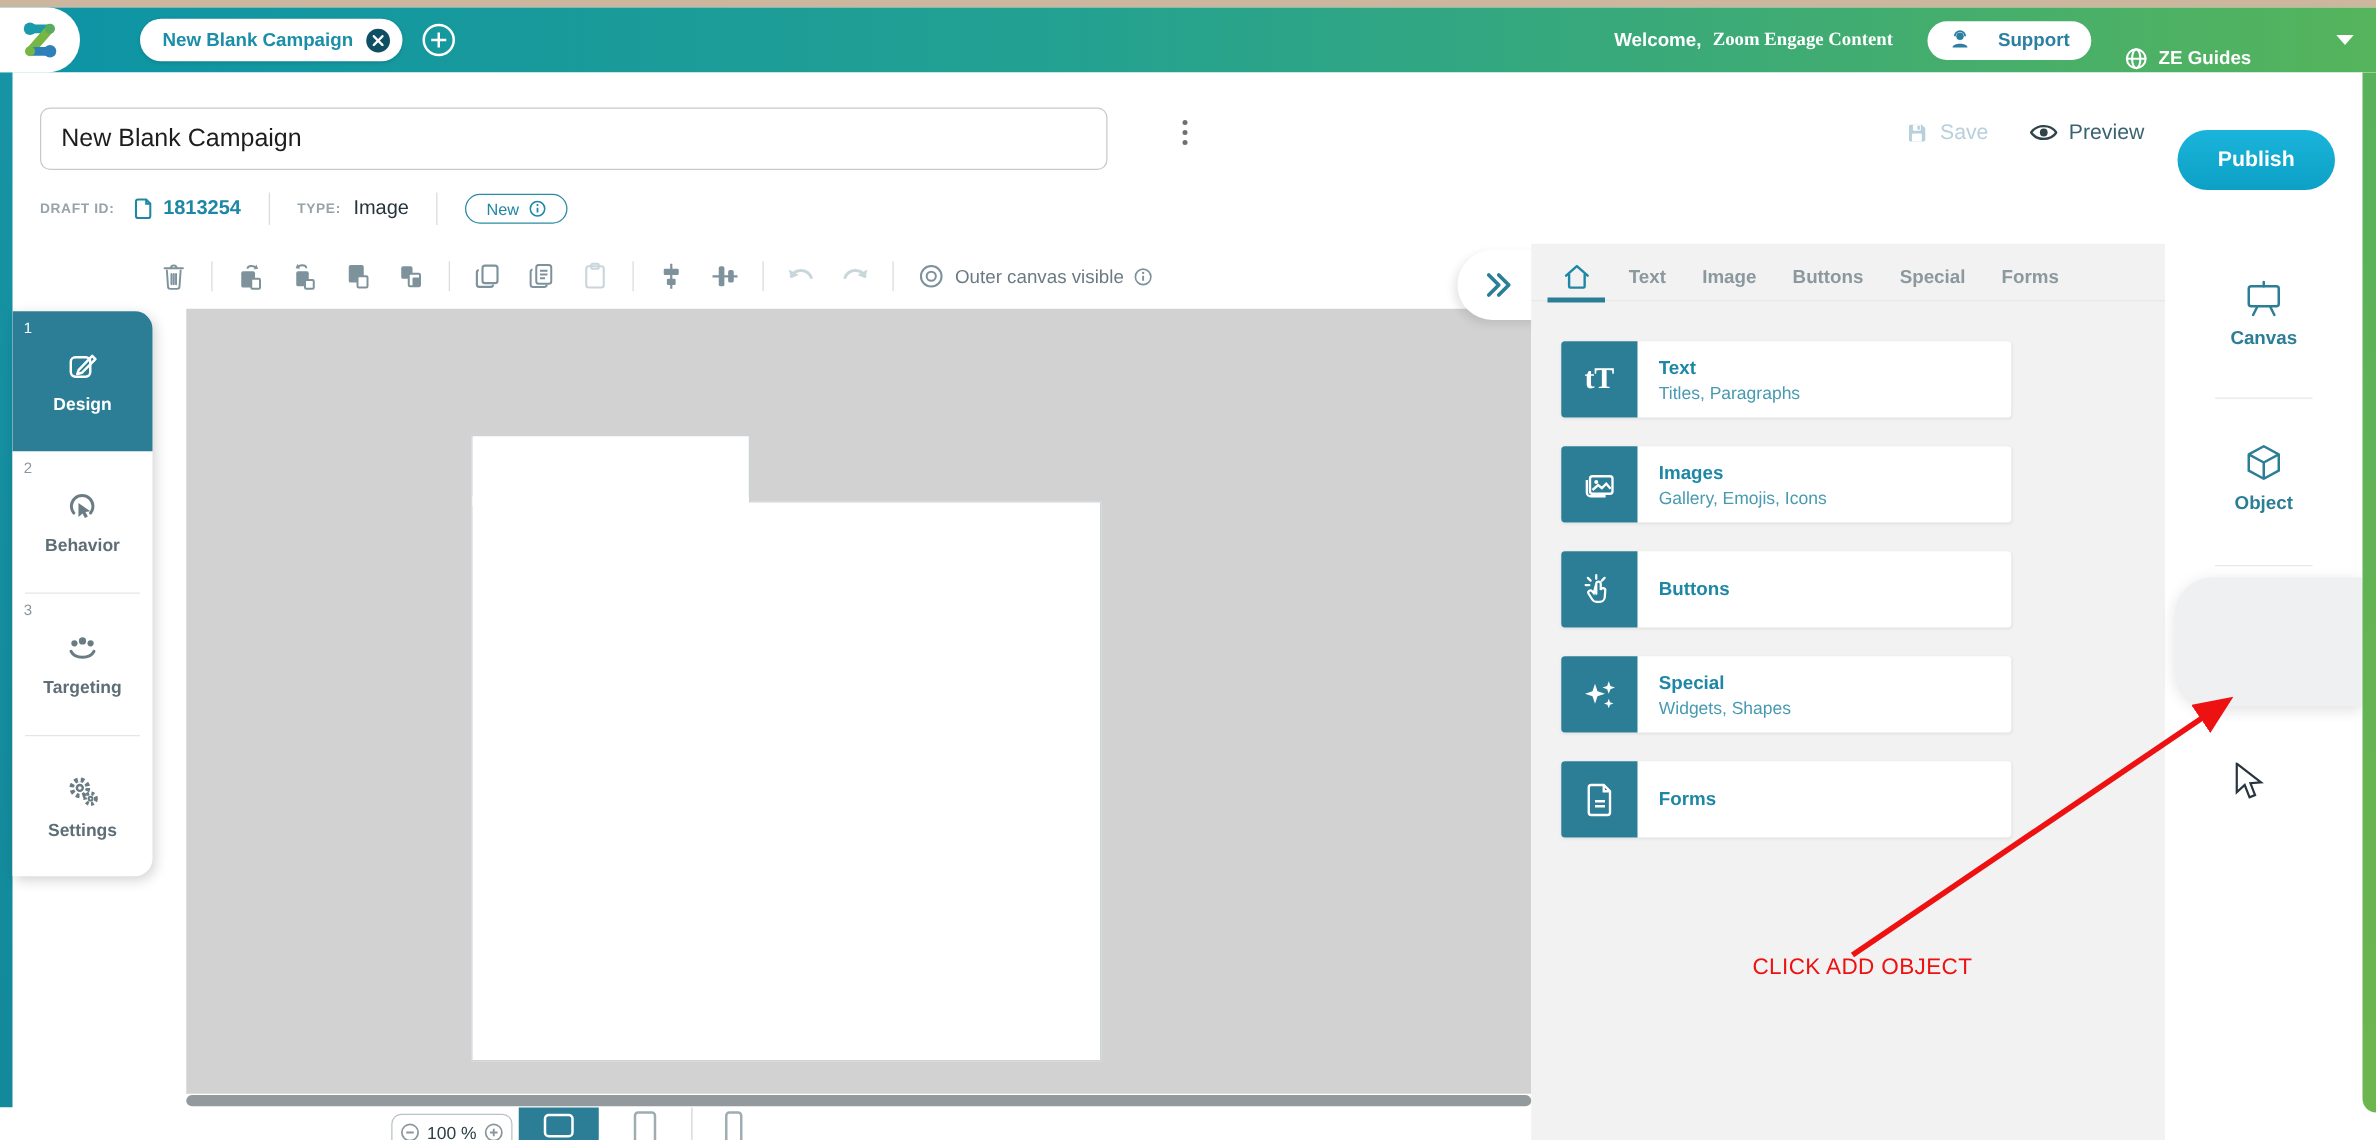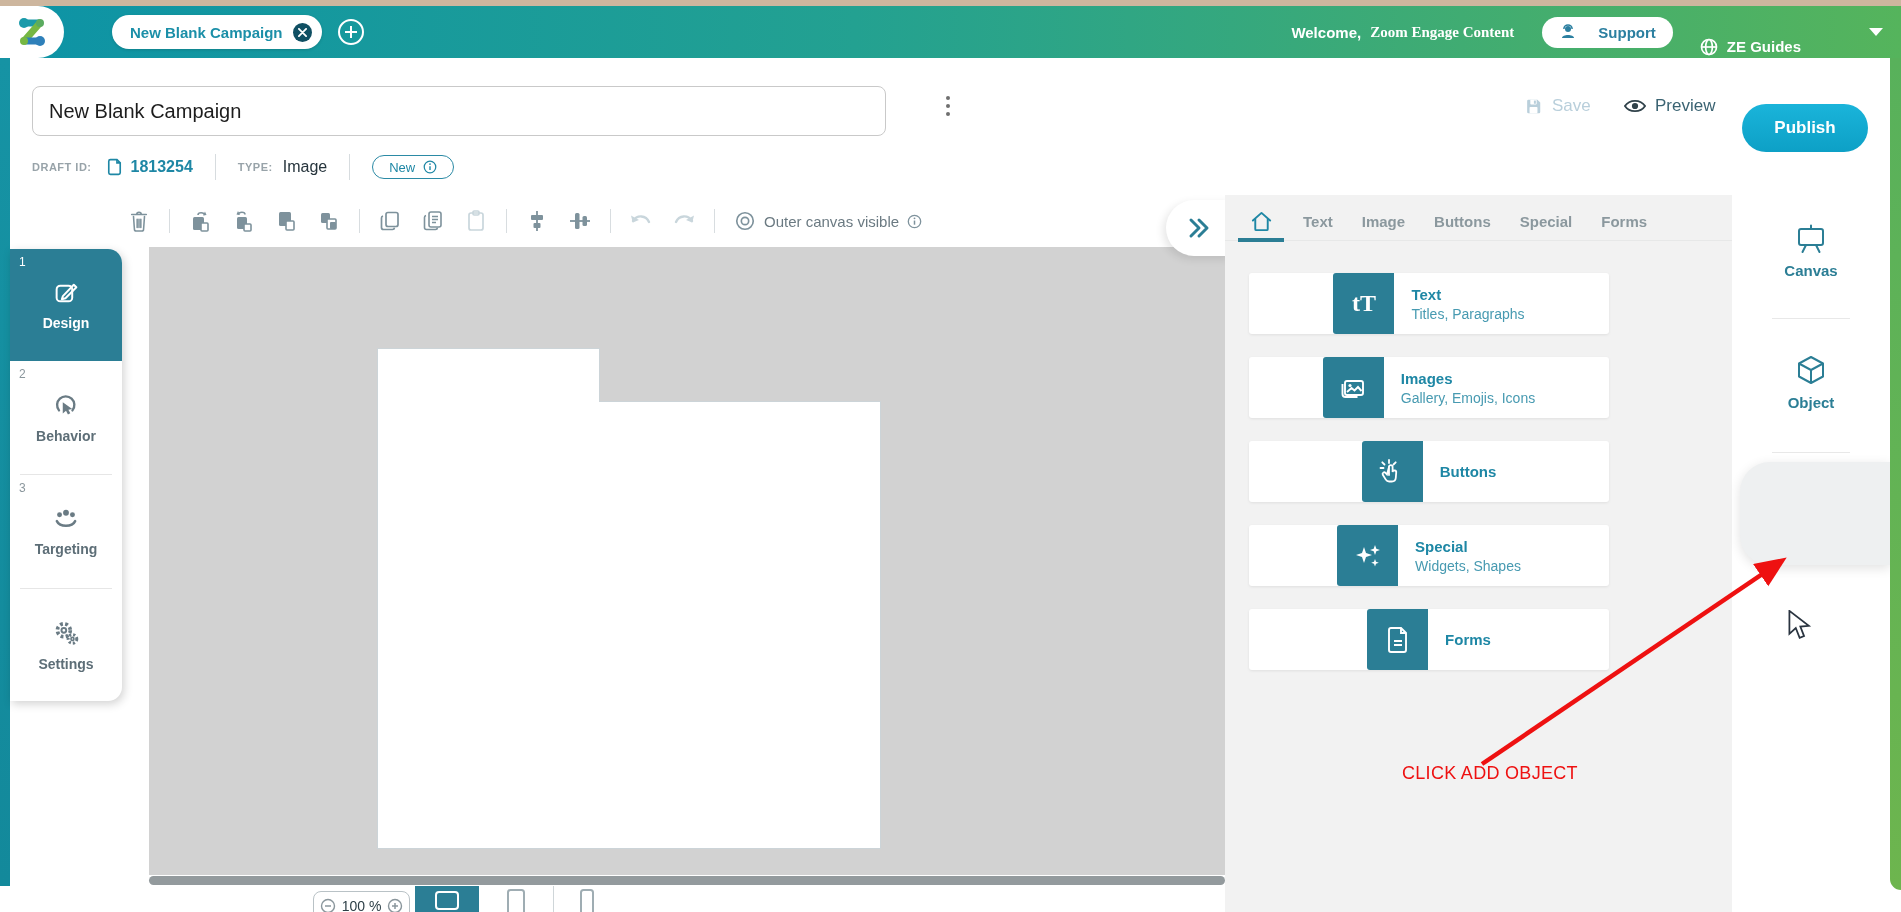--- a/index.html
+++ b/index.html
@@ -108,21 +108,21 @@
     border-radius:28px 0 0 28px; box-shadow:-3px 3px 8px rgba(0,0,0,.10);
     display:flex; align-items:center; justify-content:center; cursor:pointer; }
   .panel-tabs { position:absolute; left:0; top:8px; width:507px; height:38px; display:flex;
     align-items:center; padding-left:23px; gap:29px; border-bottom:1px solid #e7e8e8; }
   .panel-tab { font-size:15px; color:#8b989e; font-weight:bold; cursor:pointer; }
   .home-tab { position:relative; width:26px; height:30px; display:flex; align-items:center;
     justify-content:center; cursor:pointer; }
   .home-underline { position:absolute; left:13px; top:43px; width:46px; height:4px; background:#2b7e95; }
   .cards { position:absolute; left:24px; top:78px; width:452px; }
   .card { position:relative; width:360px; height:61px; background:#fff; border-radius:3px;
-    margin-bottom:23px; box-shadow:0 1px 3px rgba(0,0,0,.08); display:flex; cursor:pointer;justify-content:center; }
+    margin-bottom:23px; box-shadow:0 1px 3px rgba(0,0,0,.08); display:flex; cursor:pointer; }
   .card-icon { width:61px; height:61px; background:#2b7e95; border-radius:3px 0 0 3px;
     display:flex; align-items:center; justify-content:center; flex:none; }
   .card-txt { display:flex; flex-direction:column; justify-content:center; padding-left:17px; gap:3px; }
   .card-title { color:#1e87a5; font-size:15px; font-weight:bold; }
   .card-sub { color:#479ab1; font-size:14px; }
   .tT { color:#fff; font-family:"Liberation Serif",serif; font-weight:bold; font-size:24px; }
 
   
   .rightbar { position:absolute; left:1732px; top:195px; width:158px; height:717px; background:#fff; }
   .rb-item { position:absolute; left:0; width:158px; display:flex; flex-direction:column;

